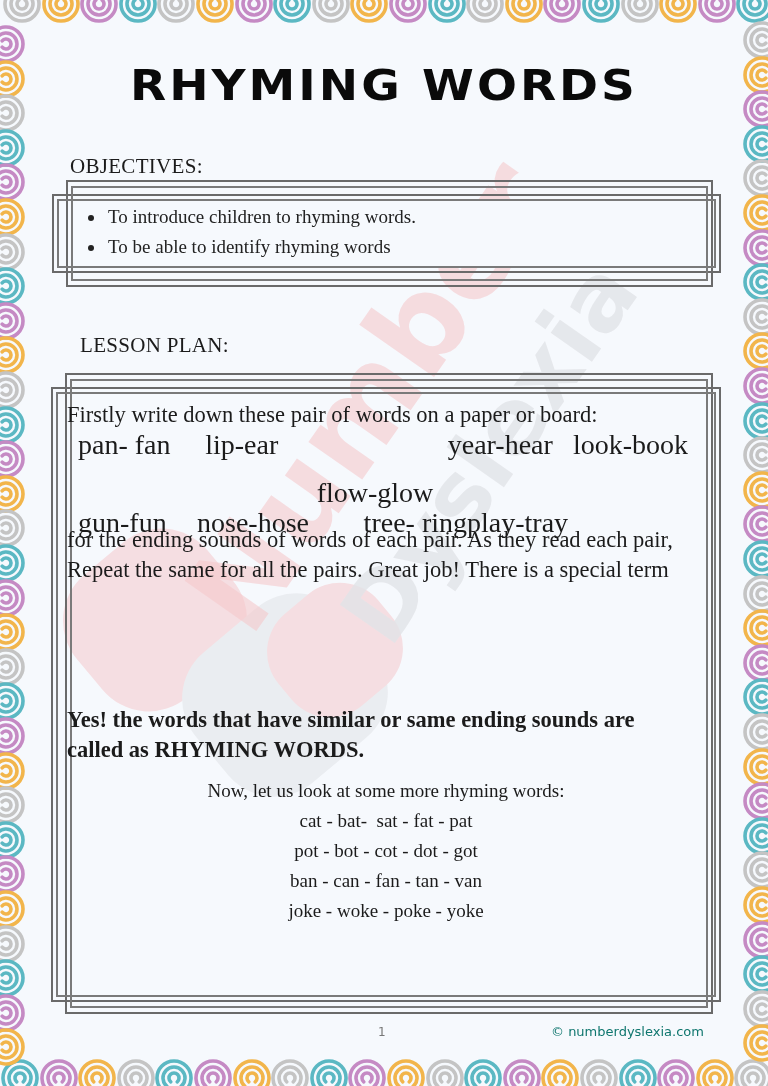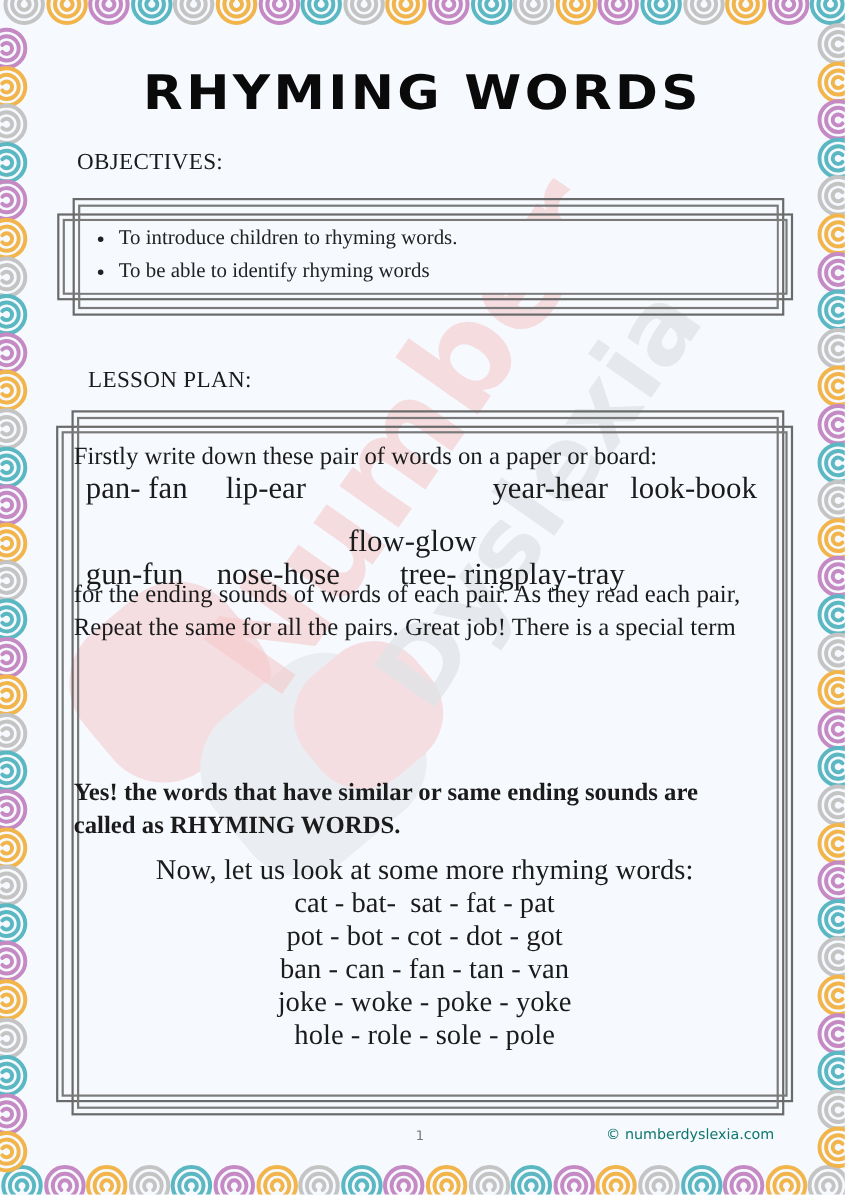--- a/index.html
+++ b/index.html
@@ -27,21 +27,21 @@
     font-size: 19px; line-height: 30px; color: #222;
   }
   .objectives-list li { padding-left: 2px; }
   .lesson-text { position: absolute; left: 67px; width: 704px; font-size: 22.5px; color: #1b1b1b; }
   .intro { top: 400px; line-height: 30px; }
   .pairs { position: absolute; left: 78px; width: 610px; font-size: 28px; line-height: 30px; }
   .pairs .row { display: flex; }
   .pairs .cell { white-space: nowrap; }
   .para { top: 525px; line-height: 30.2px; }
   .bold-para { top: 705px; line-height: 30px; font-weight: bold; }
-  .centered { position: absolute; left: 66px; width: 640px; text-align: center; font-size: 26px; line-height: 30px; }
+  .centered { position: absolute; left: 66px; width: 640px; text-align: center; font-size: 19px; line-height: 30px; }
   .footer-page { position: absolute; left: 378px; top: 1025px; font-family: "DejaVu Sans", sans-serif; font-size: 12px; color: #777; }
   .footer-copy { position: absolute; left: 551px; top: 1024px; font-family: "DejaVu Sans", sans-serif; font-size: 13px; color: #0f766e; }
   .watermark { position: absolute; pointer-events: none; }
 </style>
 </head>
 <body>
 
 <div class="border-layer" id="border-layer">
     <svg width="44" height="44" viewBox="-22 -22 44 44" class="swirl" style="left: 0px; top: -18px;">
       <g transform="rotate(-90)">
@@ -750,21 +750,21 @@
     <rect x="70" y="540" width="170" height="160" rx="60" fill="#f5c9cc" transform="rotate(-40 155 620)"></rect>
     <rect x="190" y="610" width="190" height="170" rx="60" fill="#e2e4e8" transform="rotate(-40 285 695)"></rect>
     <rect x="270" y="590" width="130" height="120" rx="50" fill="#f5c9cc" transform="rotate(-40 335 650)"></rect>
   </g>
   <text id="wm-main" x="0" y="0" font-family="DejaVu Sans, sans-serif" font-weight="bold" font-size="120" fill="#f5c9cc" opacity="0.6" transform="translate(250 640) rotate(-55)">Number</text>
   <text id="wm-sub" x="0" y="0" font-family="DejaVu Sans, sans-serif" font-weight="bold" font-size="92" fill="#e2e4e8" opacity="0.8" transform="translate(390 650) rotate(-55)">Dyslexia</text>
 </svg>
 
 <div class="title">RHYMING WORDS</div>
 
-<div class="section-label" style="left:70px; top:135px;">OBJECTIVES:</div>
+<div class="section-label" style="left:70px; top:154px;">OBJECTIVES:</div>
 <div class="frame">
   <div class="r" style="left:66px; top:180px; width:647px; height:107px;"></div>
   <div class="r" style="left:52px; top:194px; width:669px; height:79px;"></div>
   <div class="r" style="left:71px; top:186px; width:637px; height:95px; border-color:#7a7a7a;"></div>
   <div class="r" style="left:57px; top:199px; width:659px; height:69px; border-color:#7a7a7a;"></div>
   <div style="position:absolute; left:73px; top:201px; width:633px; height:65px; background:#f6f9fd;"></div>
 </div>
 <ul class="objectives-list">
   <li>To introduce children to rhyming words.</li>
   <li>To be able to identify rhyming words</li>
@@ -806,17 +806,16 @@
   <div>Yes! the words that have similar or same ending sounds are</div>
   <div>called as RHYMING WORDS.</div>
 </div>
 
 <div class="centered" style="top:776px;">Now, let us look at some more rhyming words:</div>
 <div class="centered" style="top:806px;">
   <div style="white-space:pre;">cat - bat-  sat - fat - pat</div>
   <div>pot - bot - cot - dot - got</div>
   <div>ban - can - fan - tan - van</div>
   <div>joke - woke - poke - yoke</div>
-  <div>hole - role - sole - pole</div>
 </div>
 
 <div class="footer-page">1</div>
 <div class="footer-copy">© numberdyslexia.com</div>
 
 </body></html>

